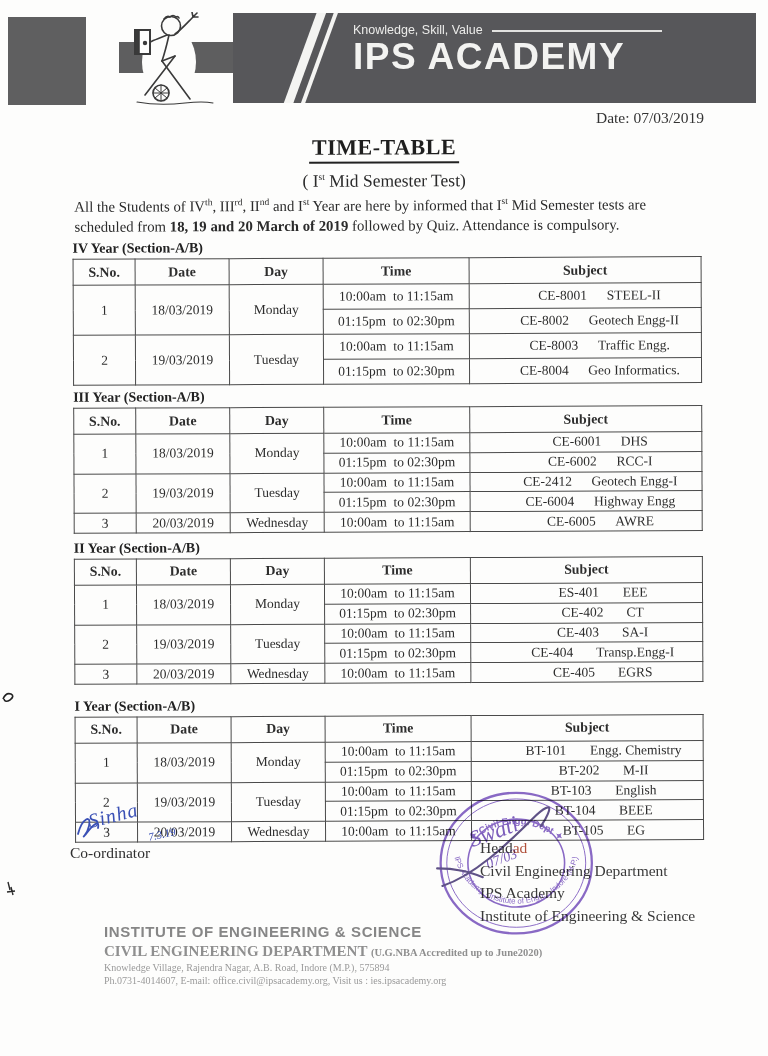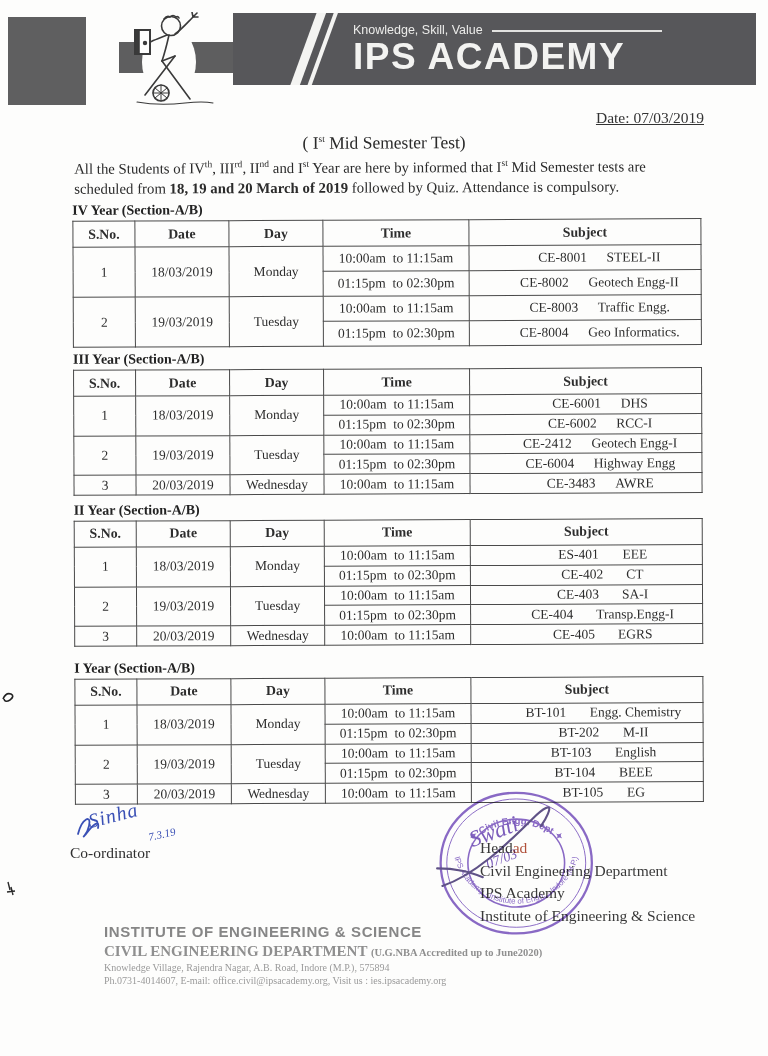--- a/index.html
+++ b/index.html
@@ -8,32 +8,32 @@
     position:relative; width:768px; height:1056px; margin:0 auto;
     background:#fdfdfc; overflow:hidden;
     font-family:"Liberation Serif", serif; color:#2e2e2e;
   }
   
   .logo-block{position:absolute; left:8px; top:17px; width:78px; height:88px;
     background:#5f5f60;}
   .logo-fig{position:absolute; left:117px; top:12px; width:118px; height:96px;}
   .fig-band{position:absolute; left:2px; top:30px; width:114px; height:31px; background:#5e5e5f;}
   .fig-svg{position:absolute; left:0; top:0;}
-  .banner{position:absolute; left:233px; top:13px; width:523px; height:72px;
+  .banner{position:absolute; left:233px; top:13px; width:523px; height:90px;
     background:#57575a; overflow:hidden; font-family:"Liberation Sans", sans-serif;}
   .stripe{position:absolute; top:-16px; height:130px; background:#f4f4f2; transform:rotate(20deg);}
   .stripe.s1{left:66px; width:9px;}
   .stripe.s2{left:83px; width:4px;}
   .banner-text{position:absolute; left:120px; top:10px; width:390px;}
   .tag-row{display:flex; align-items:center; gap:9px; color:#ececea; font-size:12.5px;}
   .tag-rule{height:2px; background:#e2e2e0; width:170px; margin-top:1px;}
   .acad{font-size:37px; font-weight:bold; color:#f3f3f1; letter-spacing:1.5px; line-height:40px;}
   .sub-row{display:flex; align-items:center; gap:8px; color:#e9e9e7; font-size:12.5px; margin-top:-1px;}
   .sub-rule{height:2px; background:#e2e2e0; width:44px;}
-  .date-line{position:absolute; top:109px; right:64px; font-size:15.5px; color:#333;text-decoration:underline;}
+  .date-line{position:absolute; top:109px; right:64px; font-size:15.5px; color:#333;}
   
   .content{position:absolute; top:134px; left:0; width:768px; transform:rotate(-0.25deg); transform-origin:40px 0;}
   .doc-title{width:fit-content; margin:2px auto 7px auto; font-size:22px; font-weight:bold;
     letter-spacing:0.5px; color:#1e1e1e; border-bottom:2.5px solid #222; padding:0 3px 1px 3px;}
   .doc-subtitle{text-align:center; font-size:17.5px; color:#2a2a2a; margin-bottom:4px;}
   sup.ss{font-size:9.5px; line-height:0;}
   .intro{margin-left:74px; width:640px; font-size:14.8px; line-height:20px; color:#2b2b2b;}
   .intro .ln{white-space:nowrap;}
   .sec-h{margin:4px 0 2px 72px; font-size:14px; font-weight:bold; color:#222;}
   .sec-h.g2{margin-top:7px;}
@@ -111,20 +111,21 @@
         <span class="tag-rule"></span>
       </div>
       <div class="acad">IPS ACADEMY</div>
     </div>
   </div>
 
   <div class="date-line">Date: 07/03/2019</div>
 
   <div class="content">
 
+    <div class="doc-title">TIME-TABLE</div>
 
     <div class="doc-subtitle"><span>( I</span><sup class="ss">st</sup><span> Mid Semester Test)</span></div>
 
     <div class="intro">
       <div class="ln"><span>All the Students of IV</span><sup class="ss">th</sup><span>, III</span><sup class="ss">rd</sup><span>, II</span><sup class="ss">nd</sup><span> and I</span><sup class="ss">st</sup><span> Year are here by informed that I</span><sup class="ss">st</sup><span> Mid Semester tests are</span></div>
       <div class="ln"><span>scheduled from </span><b>18, 19 and 20 March of 2019</b><span> followed by Quiz. Attendance is compulsory.</span></div>
     </div>
 
     <div class="sec-h">IV Year (Section-A/B)</div>
     <table class="tt t4">
@@ -209,21 +210,21 @@
         </tr>
         <tr>
           <td class="time">01:15pm  to 02:30pm</td>
           <td class="subj"><span class="code">CE-6004</span><span>Highway Engg</span></td>
         </tr>
         <tr>
           <td>3</td>
           <td>20/03/2019</td>
           <td>Wednesday</td>
           <td class="time">10:00am  to 11:15am</td>
-          <td class="subj"><span class="code">CE-3483</span><span>AWRE</span></td>
+          <td class="subj"><span class="code">CE-6005</span><span>AWRE</span></td>
         </tr>
       </tbody>
     </table>
 
     <div class="sec-h g2">II Year (Section-A/B)</div>
     <table class="tt t5">
       <colgroup>
           <col style="width:62px">
           <col style="width:94px">
           <col style="width:94px">

